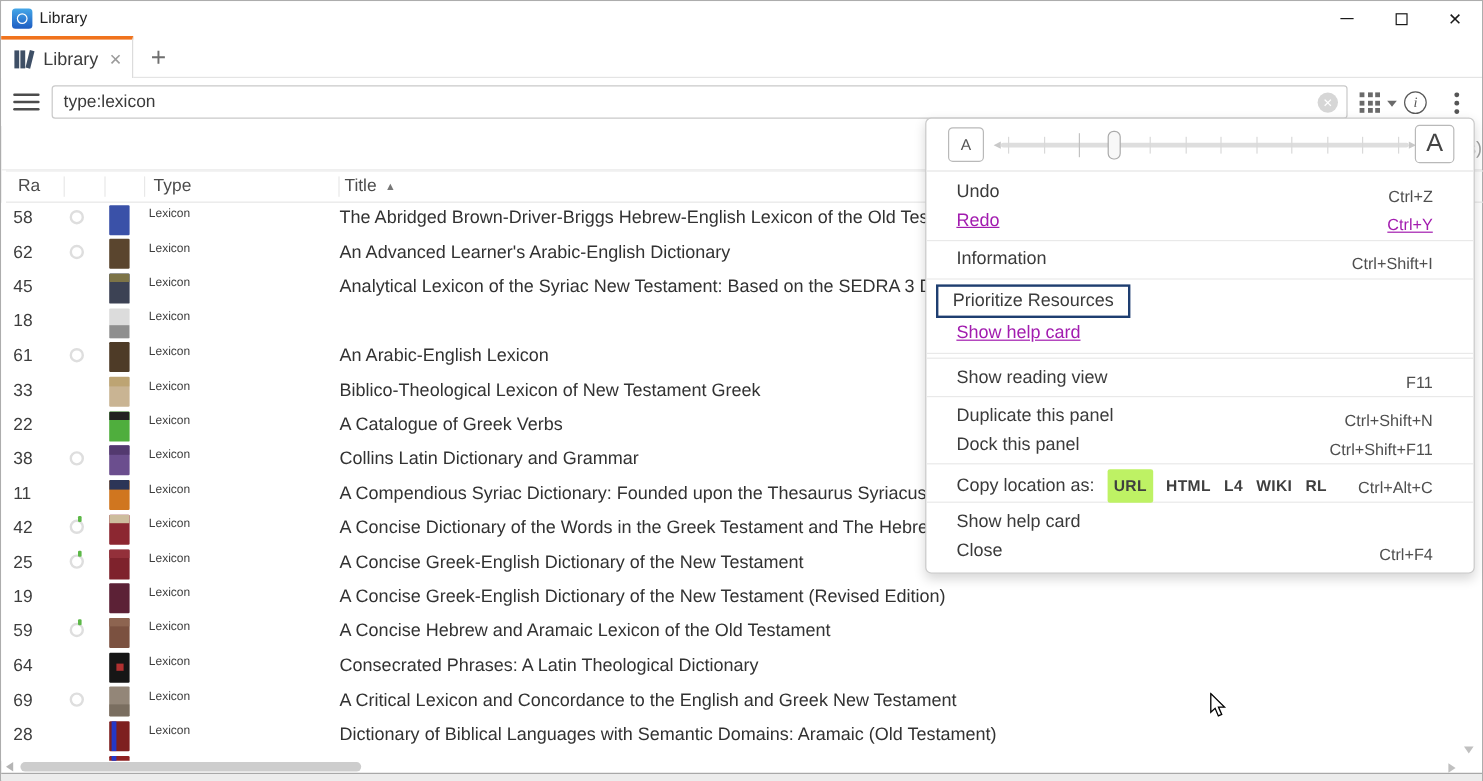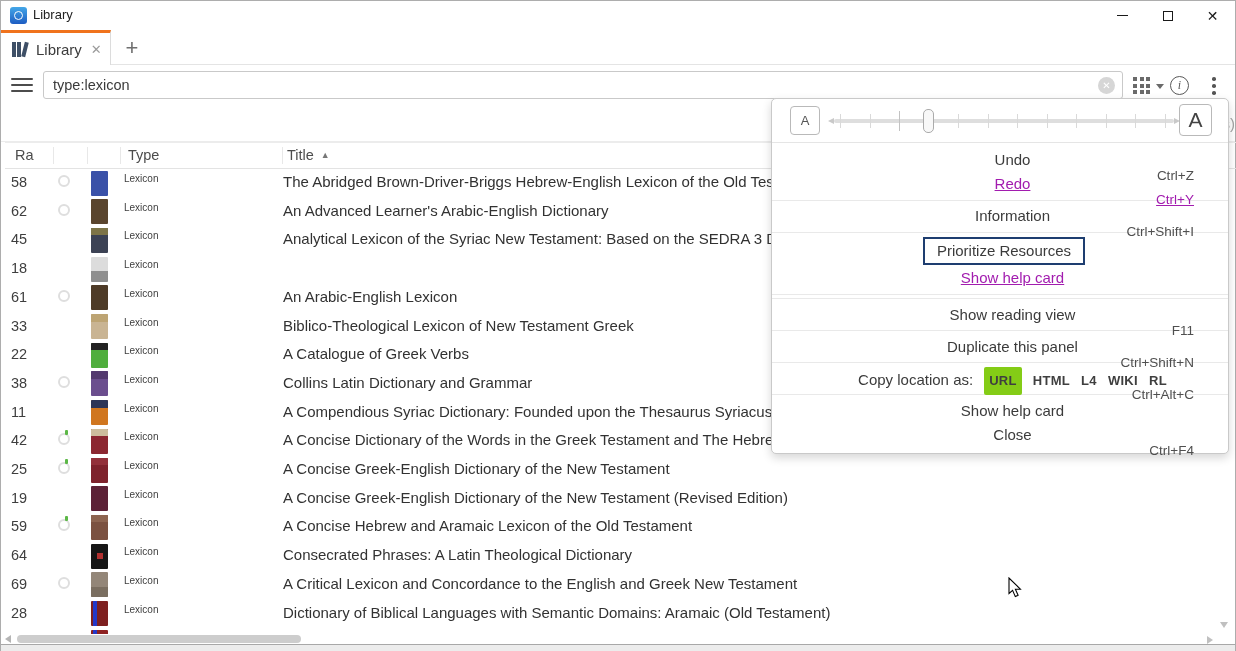--- a/index.html
+++ b/index.html
@@ -109,30 +109,30 @@
   .slider-line { position:absolute; left:6px; right:6px; top:20px; height:4px; background:#dedede; border-radius:2px; }
   .slider-end-l { position:absolute; left:0; top:18.5px; width:0; height:0;
                   border-top:3.5px solid transparent; border-bottom:3.5px solid transparent; border-right:6px solid #c9c9c9; }
   .slider-end-r { position:absolute; right:0; top:18.5px; width:0; height:0;
                   border-top:3.5px solid transparent; border-bottom:3.5px solid transparent; border-left:6px solid #c9c9c9; }
   .slider-tick { position:absolute; top:15px; width:1px; height:14px; background:#d9d9d9; }
   .slider-tick.major { top:12px; height:20px; background:#c2c2c2; }
   .slider-thumb { position:absolute; left:95px; top:10px; width:11px; height:24px; background:#f8f8f8;
                   border:1px solid #ababab; border-radius:5px; z-index:2; }
   .menu-list { padding:5px 0 6px 0; }
-  .mi { position:relative; height:24px; line-height:24px; padding-left:25px; font-size:15px; color:#3b3b3b;text-align:center; }
-  .mi .sc { position:absolute; right:34px; top:16px; font-size:13.5px; color:#4f4f4f; }
+  .mi { position:relative; height:24px; line-height:24px; padding-left:25px; font-size:15px; color:#3b3b3b; }
+  .mi .sc { position:absolute; right:34px; top:4px; font-size:13.5px; color:#4f4f4f; }
   .mi.disabled, .mi.disabled .sc { color:#a21caf;text-decoration:underline; }
   .mi.focused { height:30px; line-height:30px; padding-left:0; }
   .mi.focused .focusbox { display:inline-block; border:2px solid var(--navy); margin-left:8px; padding:0 12px;
                           height:28px; line-height:24px; }
   .msep { border-top:1px solid #e9e9e9; margin:3.5px 0; }
   .chips { display:inline-flex; gap:11px; margin-left:11px; align-items:center; }
   .chip { font-size:13px; font-weight:bold; color:#3f3f3f; letter-spacing:.3px; }
-  .chip.active { background:#84cc16; border-radius:2px; padding:2px 5px; }
+  .chip.active { background:#bef264; border-radius:2px; padding:2px 5px; }
 
   
   .cursor { position:absolute; left:1007px; top:576px; z-index:20; }
 </style>
 </head>
 <body>
 
 <div id="window">
 
   <div class="titlebar">
@@ -445,20 +445,24 @@
   <div class="mi">
     <span class="lbl">Show reading view</span>
     <span class="sc">F11</span>
   </div>
 <div class="msep"></div>
   <div class="mi">
     <span class="lbl">Duplicate this panel</span>
     <span class="sc">Ctrl+Shift+N</span>
   </div>
 
+  <div class="mi">
+    <span class="lbl">Dock this panel</span>
+    <span class="sc">Ctrl+Shift+F11</span>
+  </div>
 <div class="msep"></div>
   <div class="mi">
     <span class="lbl">Copy location as:</span><span class="chips">
             <span class="chip active">URL</span>
             <span class="chip">HTML</span>
             <span class="chip">L4</span>
             <span class="chip">WIKI</span>
             <span class="chip">RL</span>
           </span>
     <span class="sc">Ctrl+Alt+C</span>

